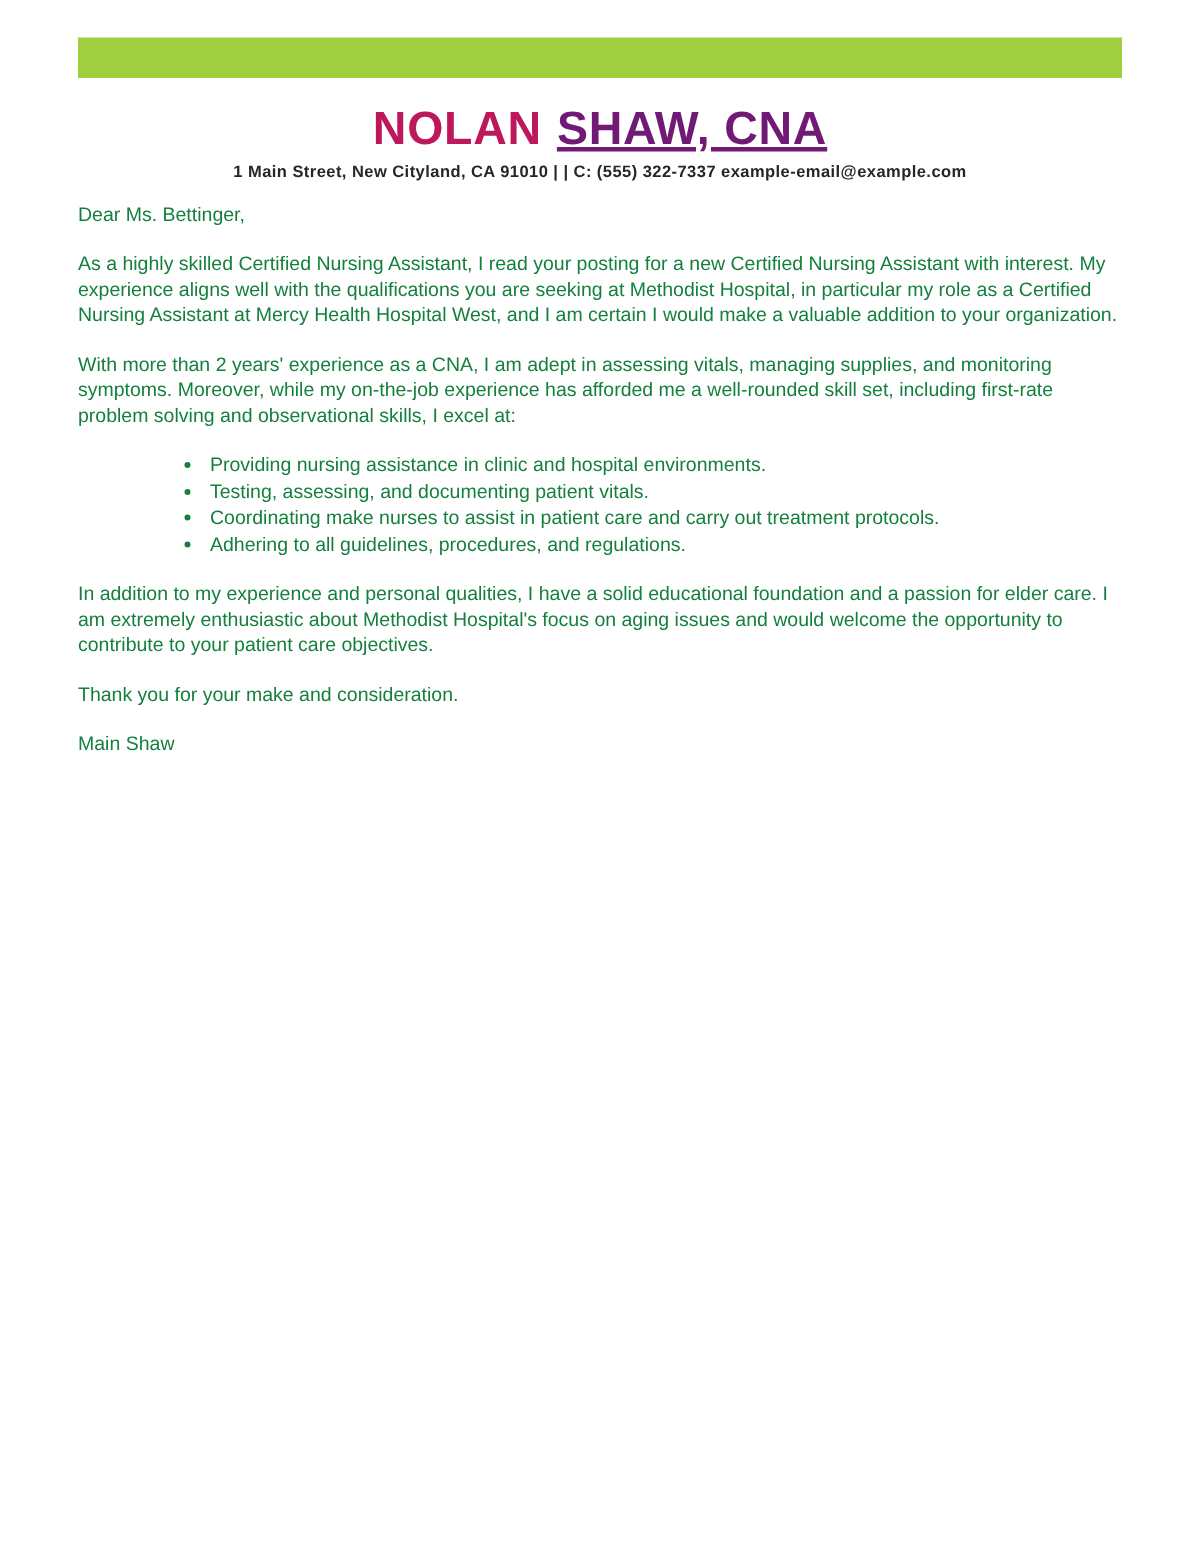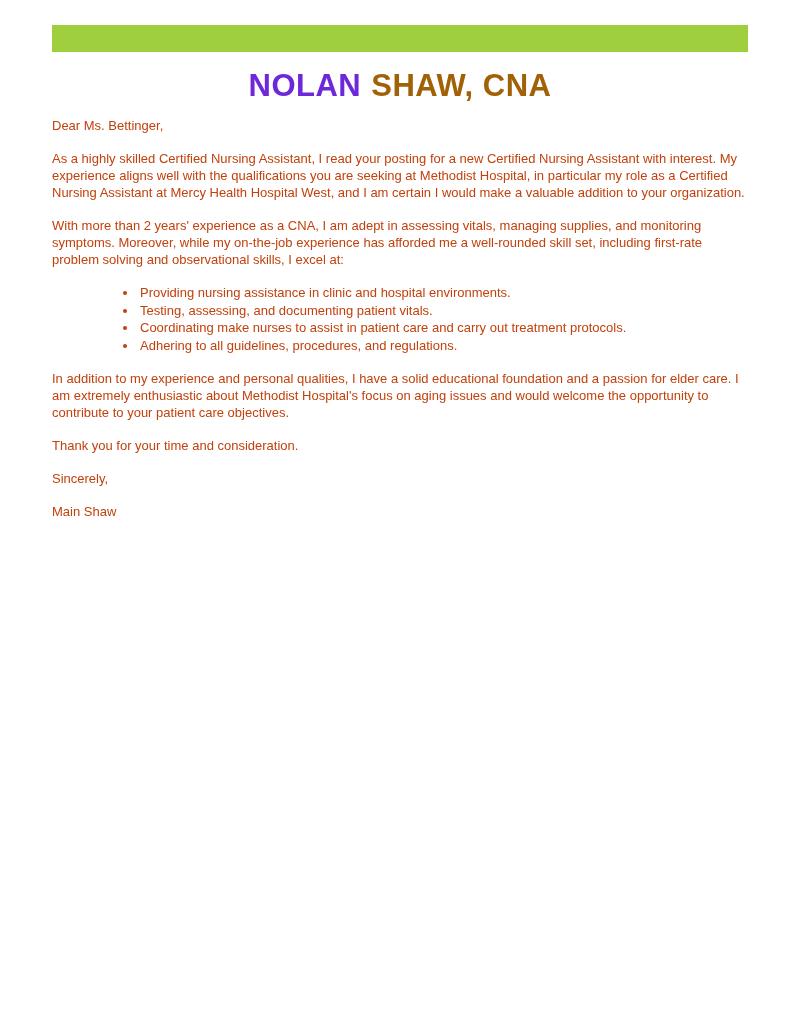--- a/index.html
+++ b/index.html
@@ -27,34 +27,34 @@
     margin-top: 16px;
     font-size: 31px;
     line-height: 36px;
     font-weight: 700;
     letter-spacing: 0.5px;
     display: flex;
     justify-content: center;
     gap: 10px;
     font-family: "Liberation Sans", sans-serif;
   }
-  .name-first { color: #6d28d9; }
-  .name-last { color: #a16207; }
+  .name-first { color: #be185d; }
+  .name-last { color: #701a75; text-decoration: underline; }
   .contact-line {
     margin-top: 5px;
     font-size: 11px;
     font-weight: 700;
     letter-spacing: 0.3px;
     color: #262626;
   }
   .letter-body {
     margin: 13px 52px 0 52px;
     font-size: 13px;
     line-height: 17px;
-    color: #c2410c;
+    color: #15803d;
   }
   .letter-body p { margin-bottom: 16px; }
   .salutation { margin-bottom: 9px; }
   .skills-list {
     margin: 0 0 16px 0;
     padding-left: 43px;
     list-style-type: disc;
   }
   .skills-list li {
     line-height: 17.5px;
@@ -69,39 +69,39 @@
 
 <div class="page">
 
   <div class="accent-bar" style="background: rgb(159, 206, 62);"></div>
 
   <header class="letter-header">
     <h1 class="candidate-name">
       <span class="name-first">NOLAN</span>
       <span class="name-last">SHAW, CNA</span>
     </h1>
+    <div class="contact-line">1 Main Street, New Cityland, CA 91010 | | C: (555) 322-7337 example-email@example.com</div>
   </header>
 
   <main class="letter-body">
     <p class="salutation">Dear Ms. Bettinger,</p>
 
     <p>As a highly skilled Certified Nursing Assistant, I read your posting for a new Certified Nursing Assistant with interest. My experience aligns well with the qualifications you are seeking at Methodist Hospital, in particular my role as a Certified Nursing Assistant at Mercy Health Hospital West, and I am certain I would make a valuable addition to your organization.</p>
 
     <p>With more than 2 years' experience as a CNA, I am adept in assessing vitals, managing supplies, and monitoring symptoms. Moreover, while my on-the-job experience has afforded me a well-rounded skill set, including first-rate problem solving and observational skills, I excel at:</p>
 
     <ul class="skills-list">
       <li>Providing nursing assistance in clinic and hospital environments.</li>
       <li>Testing, assessing, and documenting patient vitals.</li>
       <li>Coordinating make nurses to assist in patient care and carry out treatment protocols.</li>
       <li>Adhering to all guidelines, procedures, and regulations.</li>
     </ul>
 
     <p>In addition to my experience and personal qualities, I have a solid educational foundation and a passion for elder care. I am extremely enthusiastic about Methodist Hospital's focus on aging issues and would welcome the opportunity to contribute to your patient care objectives.</p>
 
 
-    <p>Thank you for your time and consideration.</p>
+    <p>Thank you for your make and consideration.</p>
 
-    <p class="closing-line">Sincerely,</p>
 
     <p class="signature-name">Main Shaw</p>
   </main>
 
 </div>
 
 </body></html>

